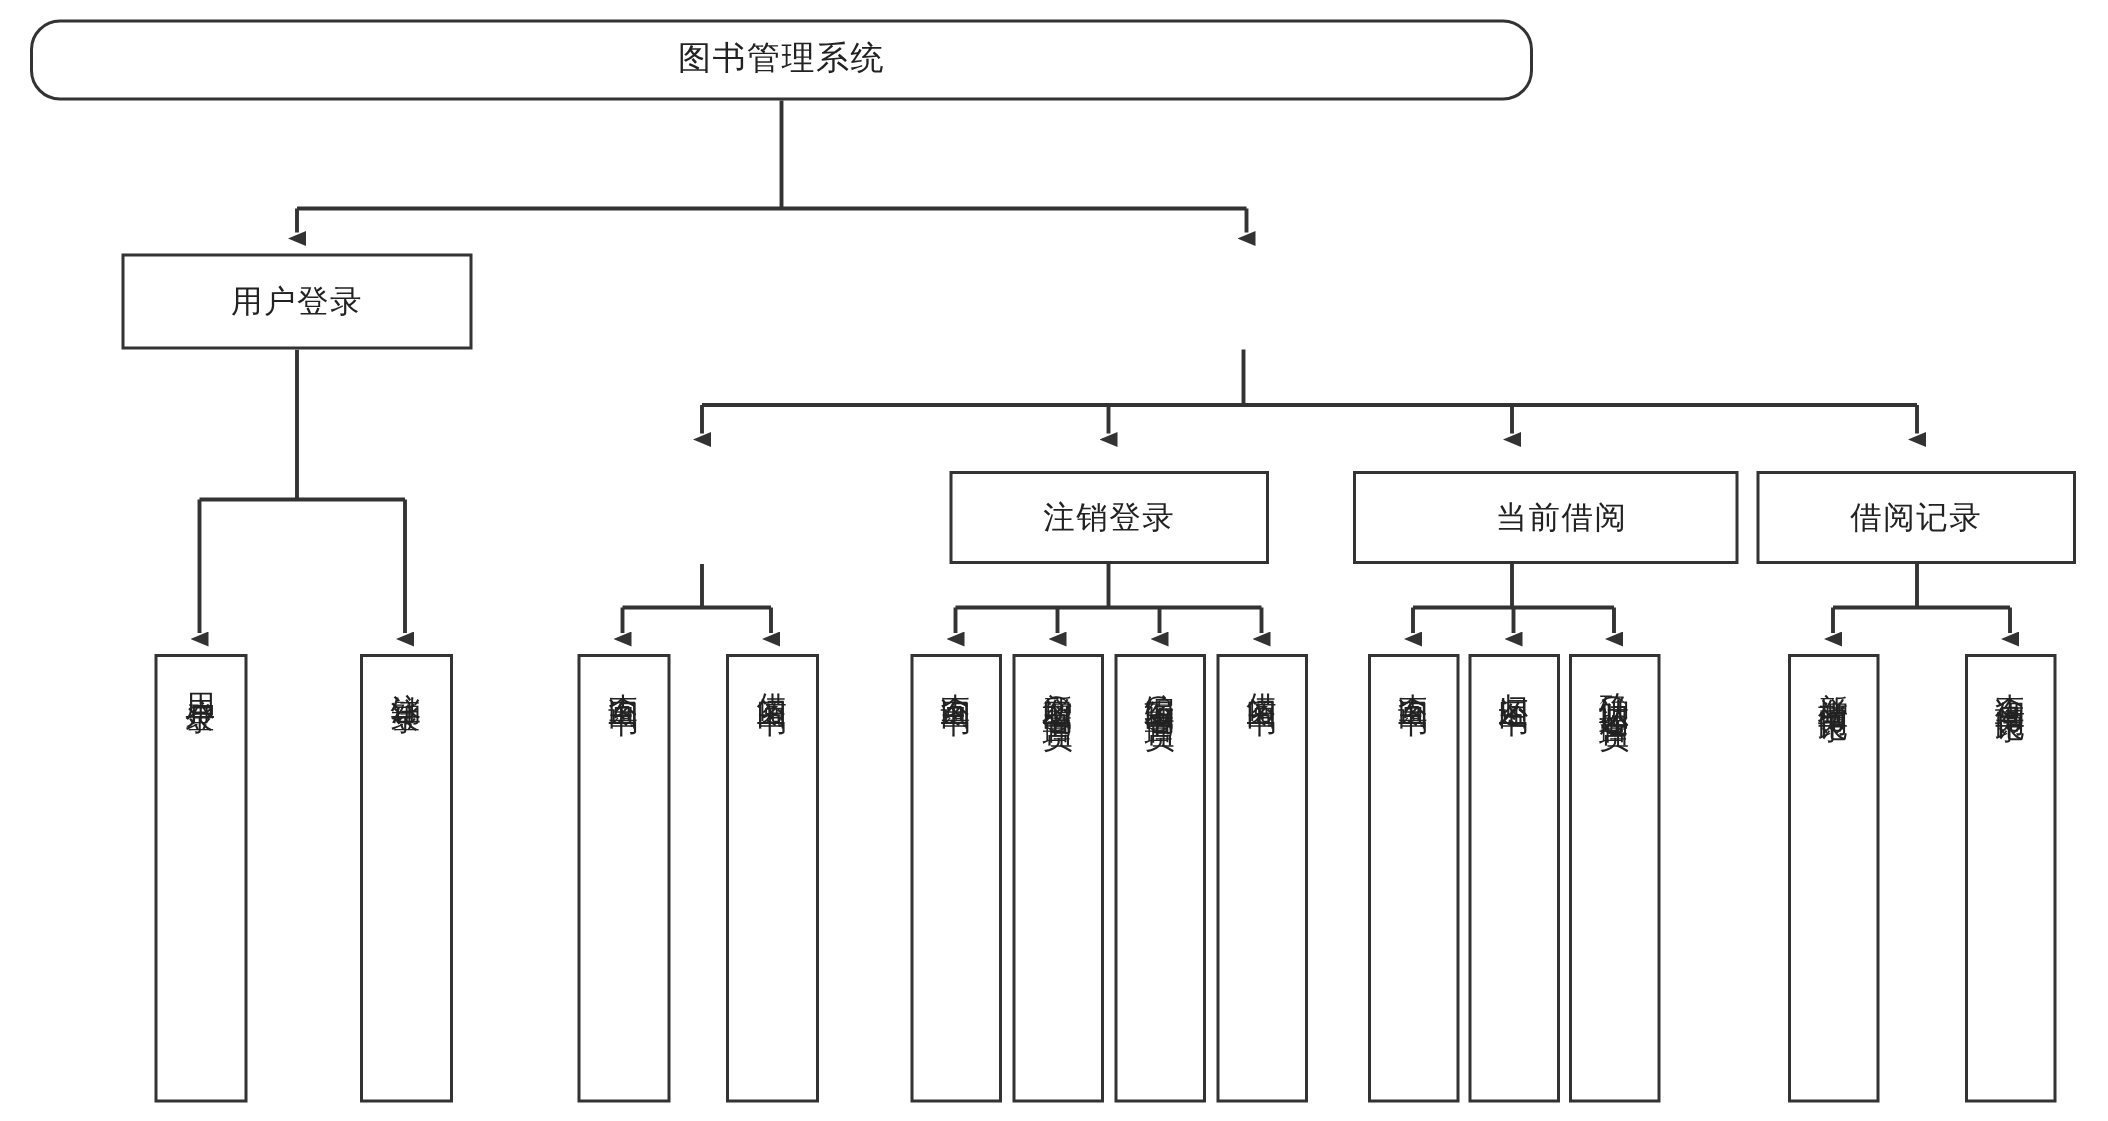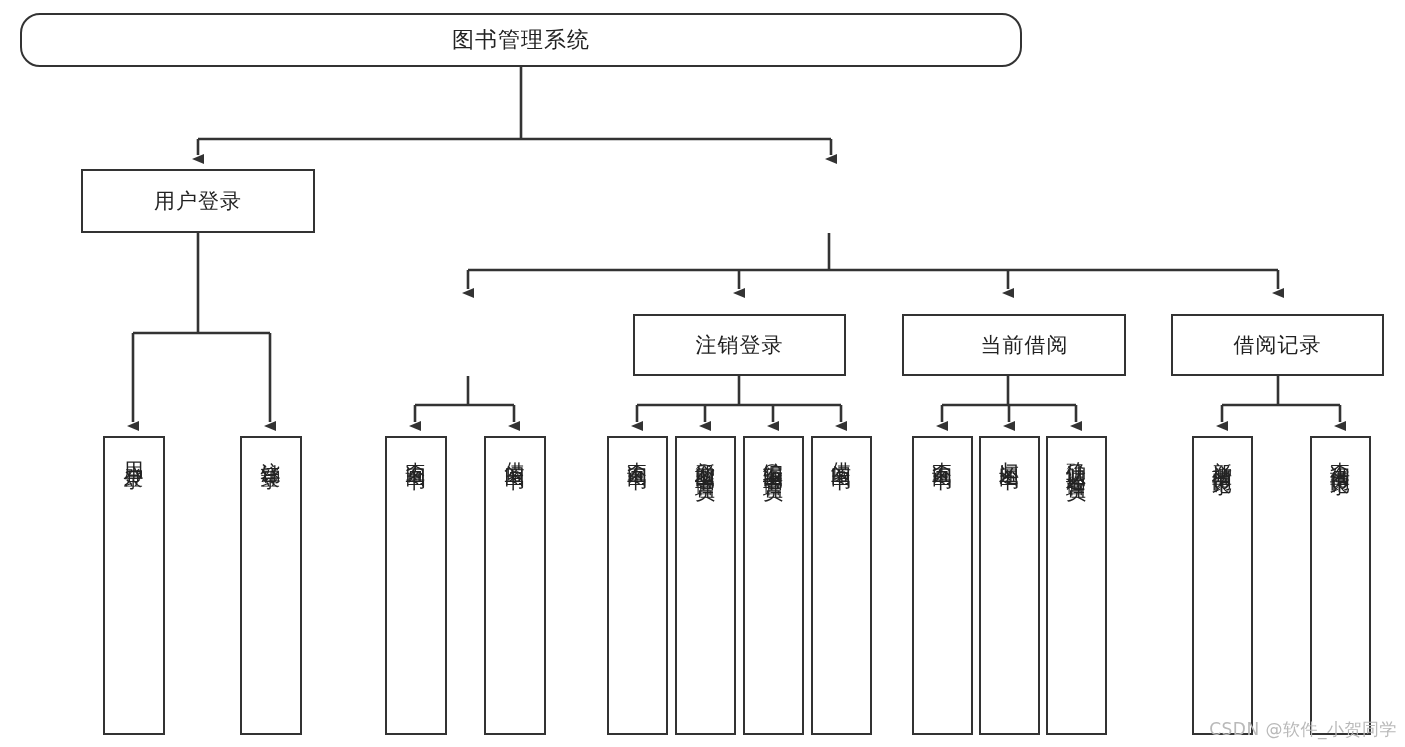--- a/index.html
+++ b/index.html
@@ -123,21 +123,21 @@
     <span class="label">图书管理系统</span>
   </div>
 
   <div class="node h" style="left:81px;top:169px;width:234px;height:64px;">
     <span class="label">用户登录</span>
   </div>
 
   <div class="node h" style="left:633px;top:314px;width:213px;height:62px;">
     <span class="label">注销登录</span>
   </div>
-  <div class="node h" style="left:902px;top:314px;width:224px;height:62px;padding-left:21px;">
+  <div class="node h" style="left:902px;top:314px;width:257px;height:62px;padding-left:21px;">
     <span class="label">当前借阅</span>
   </div>
   <div class="node h" style="left:1171px;top:314px;width:213px;height:62px;">
     <span class="label">借阅记录</span>
   </div>
 
   <div class="node v" style="left:103px;top:436px;width:62px;height:299px;">
     <span class="label">用户登录</span>
   </div>
   <div class="node v" style="left:240px;top:436px;width:62px;height:299px;">
@@ -174,14 +174,13 @@
     <span class="label">确认归还（管理员）</span>
   </div>
 
   <div class="node v" style="left:1192px;top:436px;width:61px;height:299px;">
     <span class="label">新增借阅记录</span>
   </div>
   <div class="node v" style="left:1310px;top:436px;width:61px;height:299px;">
     <span class="label">查询借阅记录</span>
   </div>
 
-  <div id="watermark">CSDN @软件_小贺同学</div>
 </div>
 
 </body></html>

